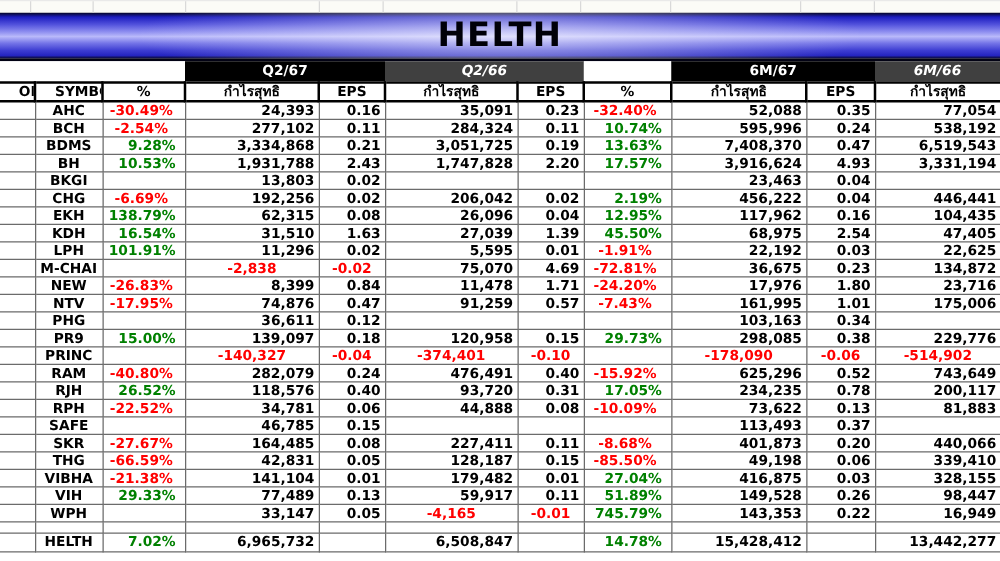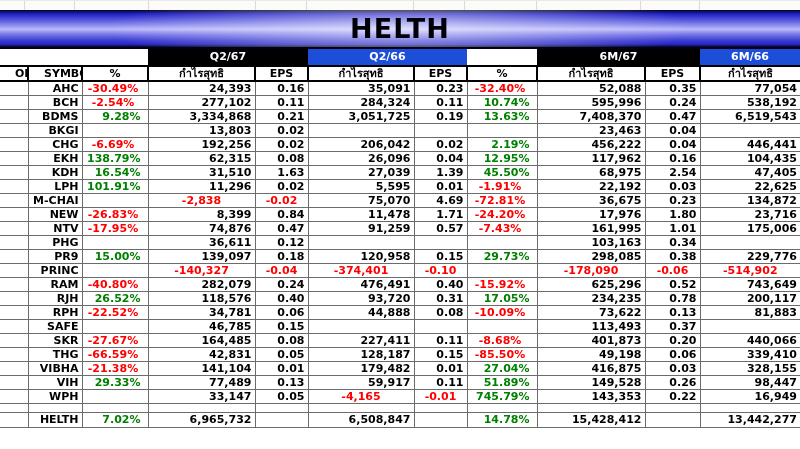--- a/index.html
+++ b/index.html
@@ -17,29 +17,29 @@
     background:
       radial-gradient(ellipse 55% 170% at 50% 50%, rgba(255,255,255,0.55) 0%, rgba(255,255,255,0) 66%),
       linear-gradient(180deg,#04041c 0%,#1e1ec0 10%,#5252dc 26%,#8f8ff0 42%,#b9b9fa 52%,#7676e8 66%,#3d3dd2 82%,#2525c0 93%,#04041c 100%);
   }
   .banner span{font-size:27px;line-height:1;color:#000008;letter-spacing:1px;}
   table{border-collapse:collapse;table-layout:fixed;width:800px;}
   td{height:13px;padding:0 3px;font-size:11px;line-height:12px;overflow:hidden;white-space:nowrap;}
   
   .grouprow td{border:none;height:16px;text-align:center;color:#ffffff;background:#ffffff;}
   .grouprow td.blackbox{background:#000000;margin-left:20px;}
-  .grouprow td.graybox{background:#1d4ed8;}
+  .grouprow td.graybox{background:#404040;font-style:italic;}
   
   .subhdr td{border:2px solid #000000;background:#ffffff;text-align:center;height:13px;color:#000;}
   .subhdr td.hleft{text-align:center;padding-left:15px;}
   
   tbody td{border:1px solid #6b6b6b;background:#ffffff;color:#000;}
   td:first-child{border-left:none;}
   td:last-child{border-right:none;}
-  .sym{text-align:right;}
+  .sym{text-align:center;}
   .num{text-align:right;}
   .pct{padding-right:7px;}
   .neg{color:#ff0000;text-align:center;}
   .pos{color:#008000;}
   .dash{text-align:left;color:#000;}
   tr.spacer td{height:8px;}
   tr.total td{height:14px;}
 </style>
 </head>
 <body>
@@ -135,20 +135,33 @@
           <td class="num">0.21</td>
           <td class="num">3,051,725</td>
           <td class="num">0.19</td>
           <td class="num pct pos">13.63%</td>
           <td class="num">7,408,370</td>
           <td class="num">0.47</td>
           <td class="num">6,519,543</td>
         </tr>
         <tr>
           <td></td>
+          <td class="sym">BH</td>
+          <td class="num pct pos">10.53%</td>
+          <td class="num">1,931,788</td>
+          <td class="num">2.43</td>
+          <td class="num">1,747,828</td>
+          <td class="num">2.20</td>
+          <td class="num pct pos">17.57%</td>
+          <td class="num">3,916,624</td>
+          <td class="num">4.93</td>
+          <td class="num">3,331,194</td>
+        </tr>
+        <tr>
+          <td></td>
           <td class="sym">BKGI</td>
           <td class="num pct"></td>
           <td class="num">13,803</td>
           <td class="num">0.02</td>
           <td class="num"></td>
           <td class="num"></td>
           <td class="num pct"></td>
           <td class="num">23,463</td>
           <td class="num">0.04</td>
           <td class="num"></td>

